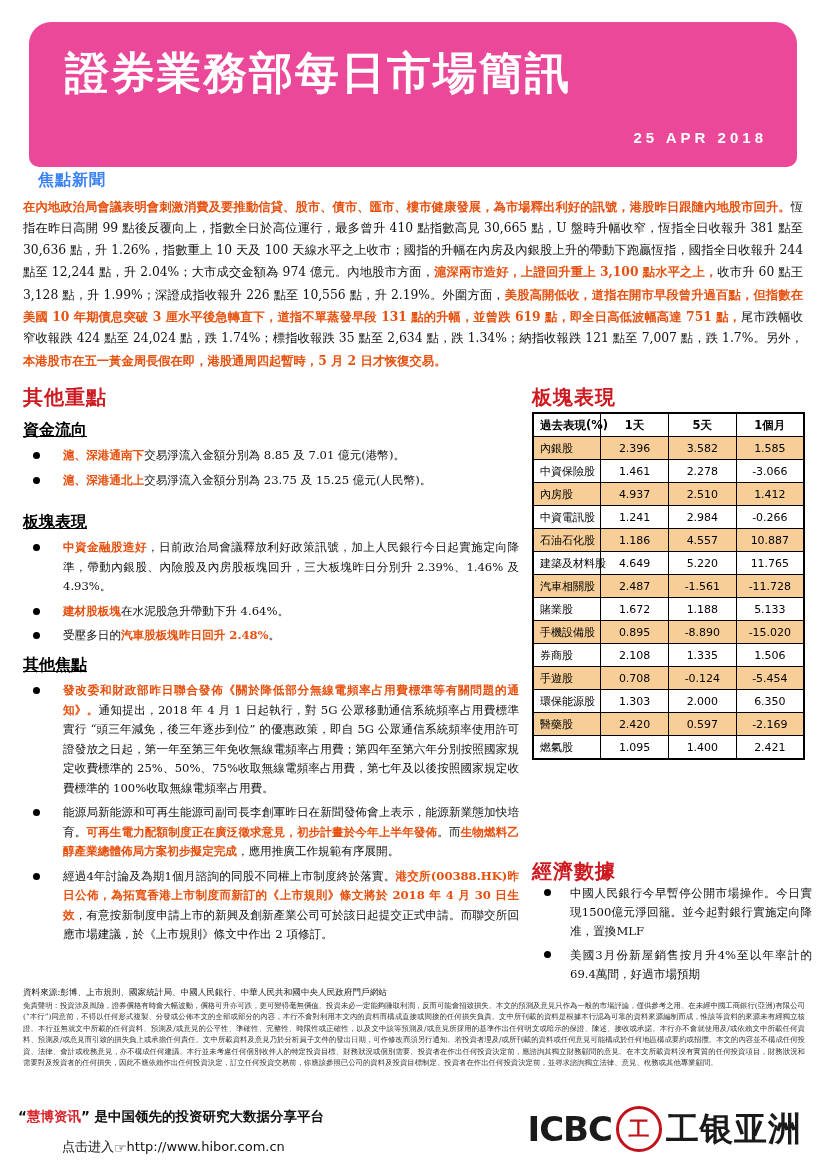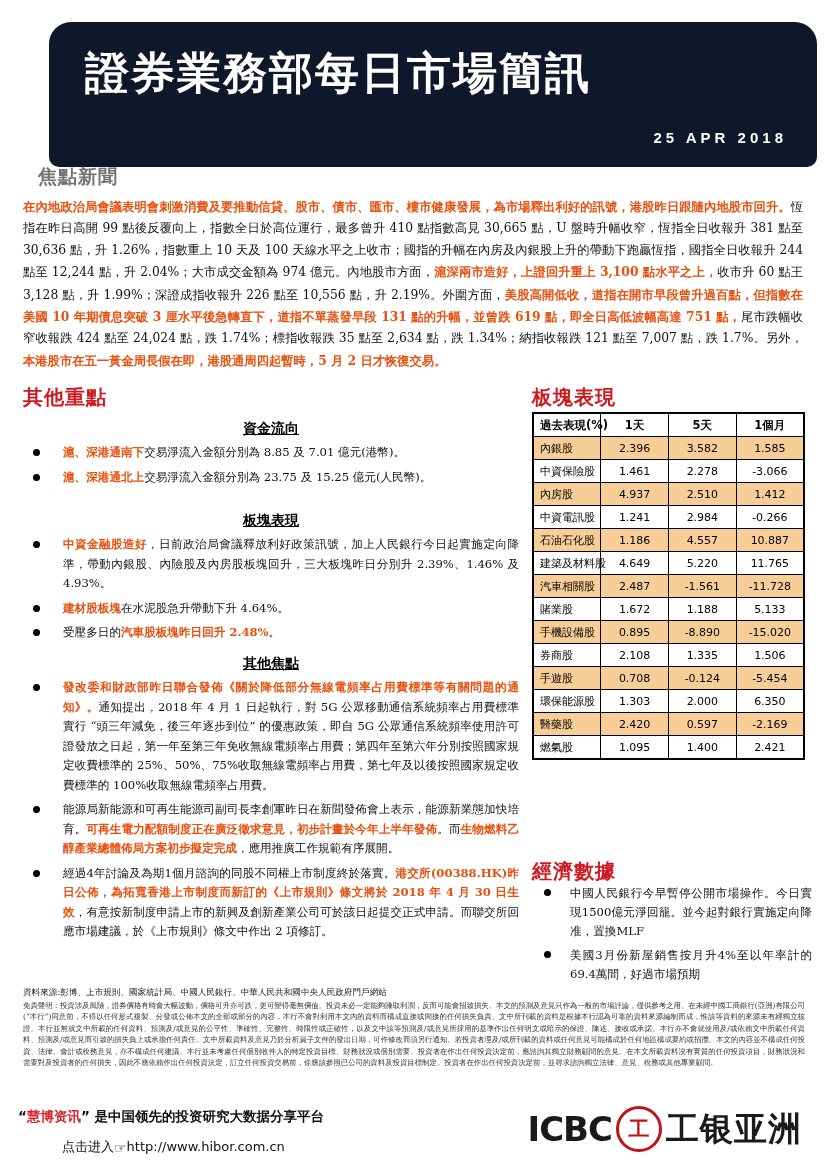--- a/index.html
+++ b/index.html
@@ -10,39 +10,38 @@
     font-family:"Liberation Sans","DejaVu Sans",sans-serif;
     color:#000;
     position:relative;
     overflow:hidden;
   }
   .page{position:relative;width:826px;height:1169px;}
 
   
   .banner{
     position:absolute;left:29px;top:22px;width:768px;height:145px;
-    background:#0f172a;
+    background:#ec4899;
     border-radius:22px 22px 10px 10px;
-    margin-left:20px;
   }
   .banner-title{
     position:absolute;left:36px;top:22px;
     font-size:44px;font-weight:700;color:#fff;
     letter-spacing:2px;
     white-space:nowrap;
     font-family:"DejaVu Sans","Liberation Sans",sans-serif;
   }
   .banner-date{
     position:absolute;right:30px;top:107px;
     font-size:15px;font-weight:700;color:#fff;
     letter-spacing:4px;
   }
   .headline-label{
-    position:absolute;left:38px;top:164px;
-    font-size:19px;font-weight:700;color:#737373;
+    position:absolute;left:38px;top:170px;
+    font-size:16px;font-weight:700;color:#3b82f6;
     letter-spacing:1px;
     z-index:5;
   }
 
   
   .lead{
     position:absolute;left:23px;top:196px;width:780px;
     font-size:12.3px;line-height:21.4px;text-align:justify;
     font-family:"DejaVu Serif","Liberation Serif",serif;
     color:#111;
@@ -55,23 +54,23 @@
     font-family:"DejaVu Sans","Liberation Sans",sans-serif;
     letter-spacing:1px;
   }
   #other-points-head{position:absolute;left:23px;top:384px;}
   #sector-perf-head{position:absolute;left:532px;top:384px;}
   #econ-head{position:absolute;left:532px;top:858px;}
 
   
   .lcol{position:absolute;left:23px;width:492px;}
   .sub-h{
-    font-size:14px;font-weight:700;text-decoration:underline;
-    font-family:"DejaVu Serif","Liberation Serif",serif;
-    margin:0 0 5px 0;color:#000;text-align:center;
+    font-size:16px;font-weight:700;text-decoration:underline;
+    font-family:"DejaVu Serif","Liberation Serif",serif;
+    margin:0 0 5px 0;color:#000;
   }
   ul.bul{list-style:none;margin:0;padding:0;}
   ul.bul li{
     position:relative;padding-left:40px;margin-bottom:5px;
     font-size:11.6px;line-height:19.5px;text-align:justify;
     font-family:"DejaVu Serif","Liberation Serif",serif;
     color:#111;
   }
   ul.bul li:before{
     content:"";position:absolute;left:10px;top:6px;

